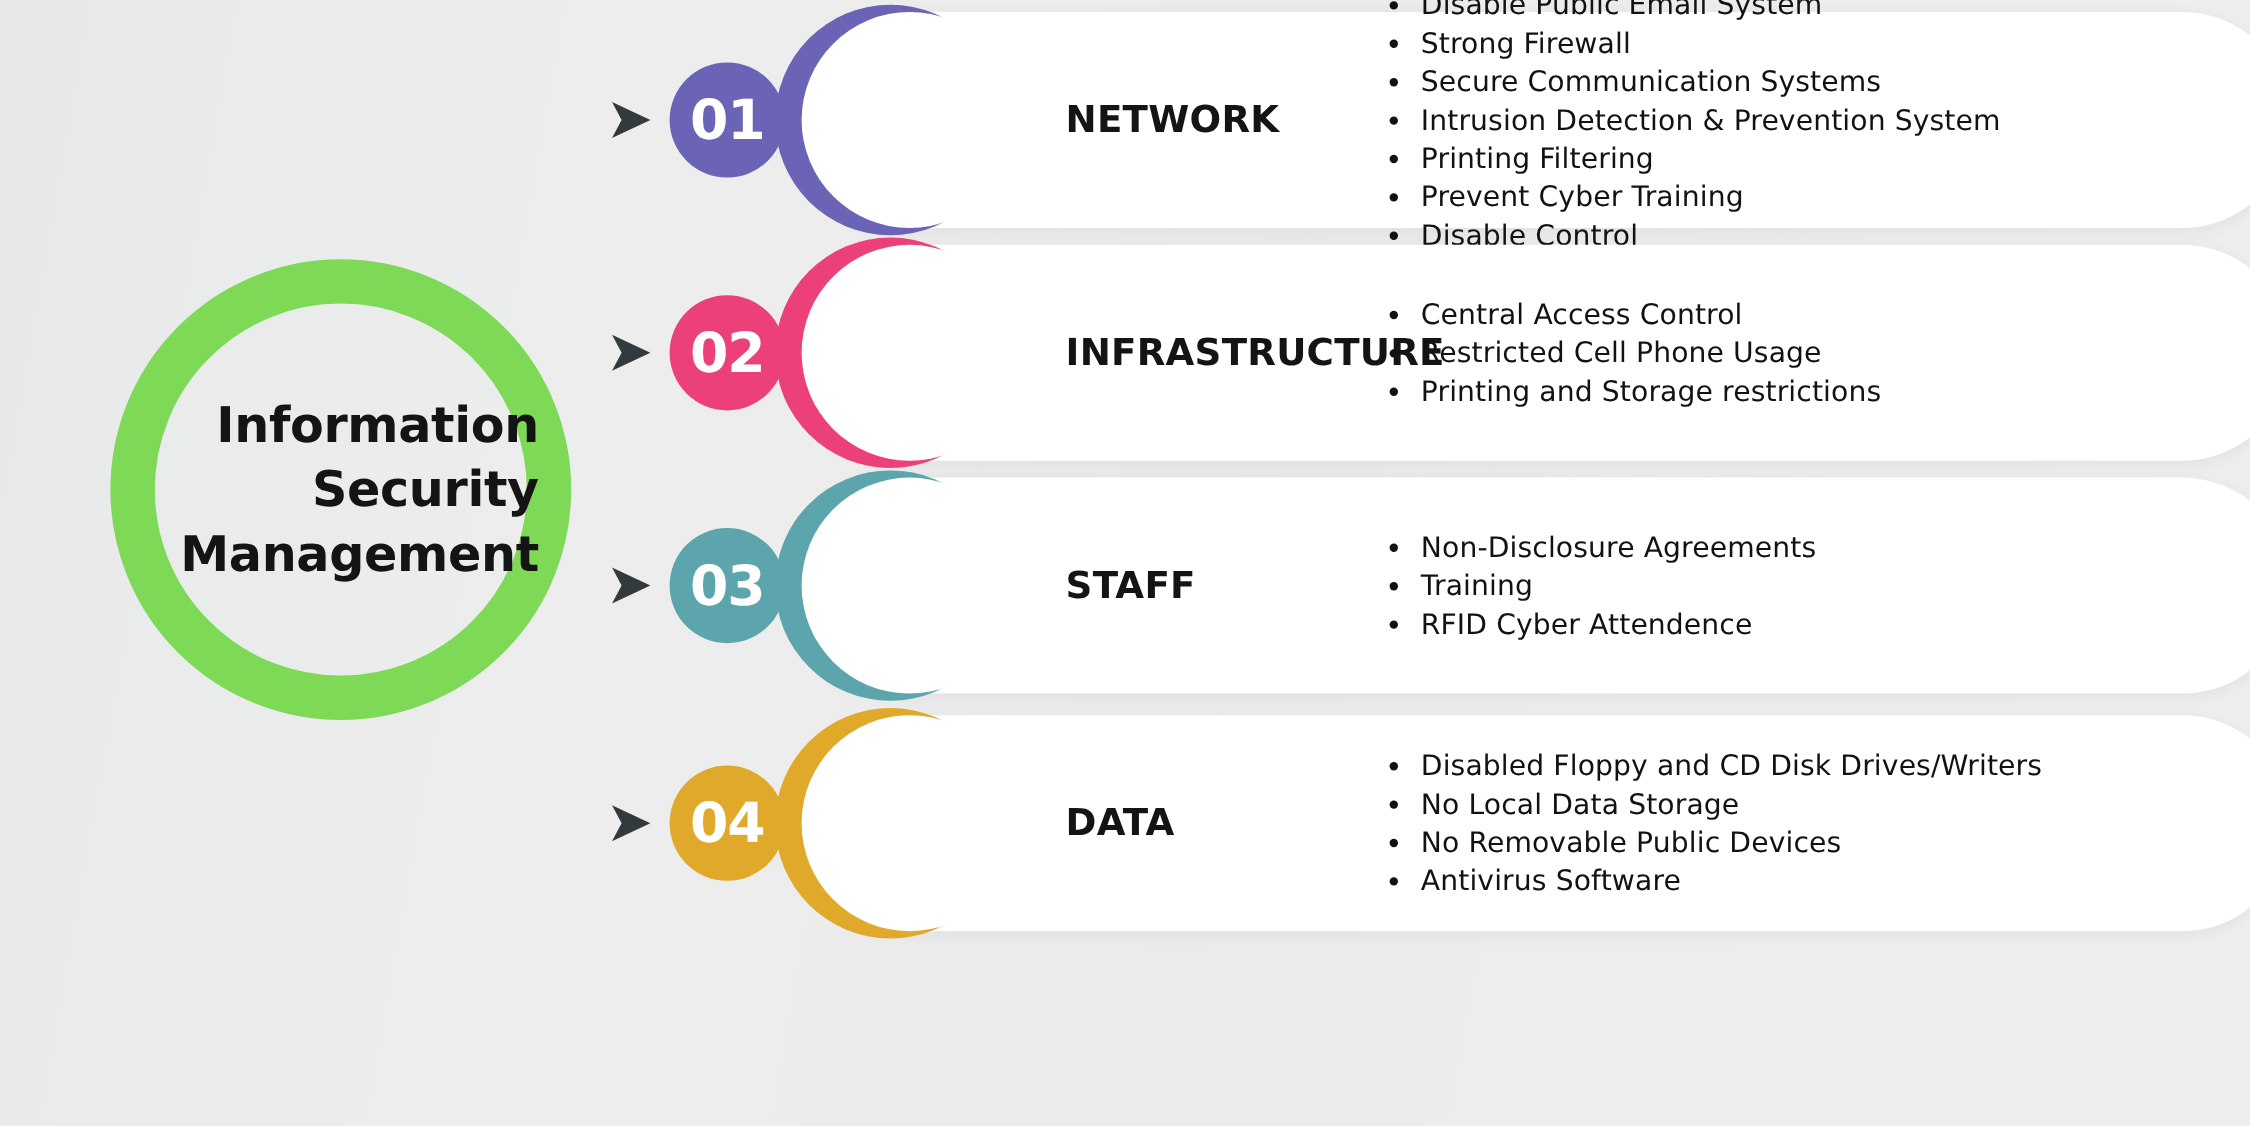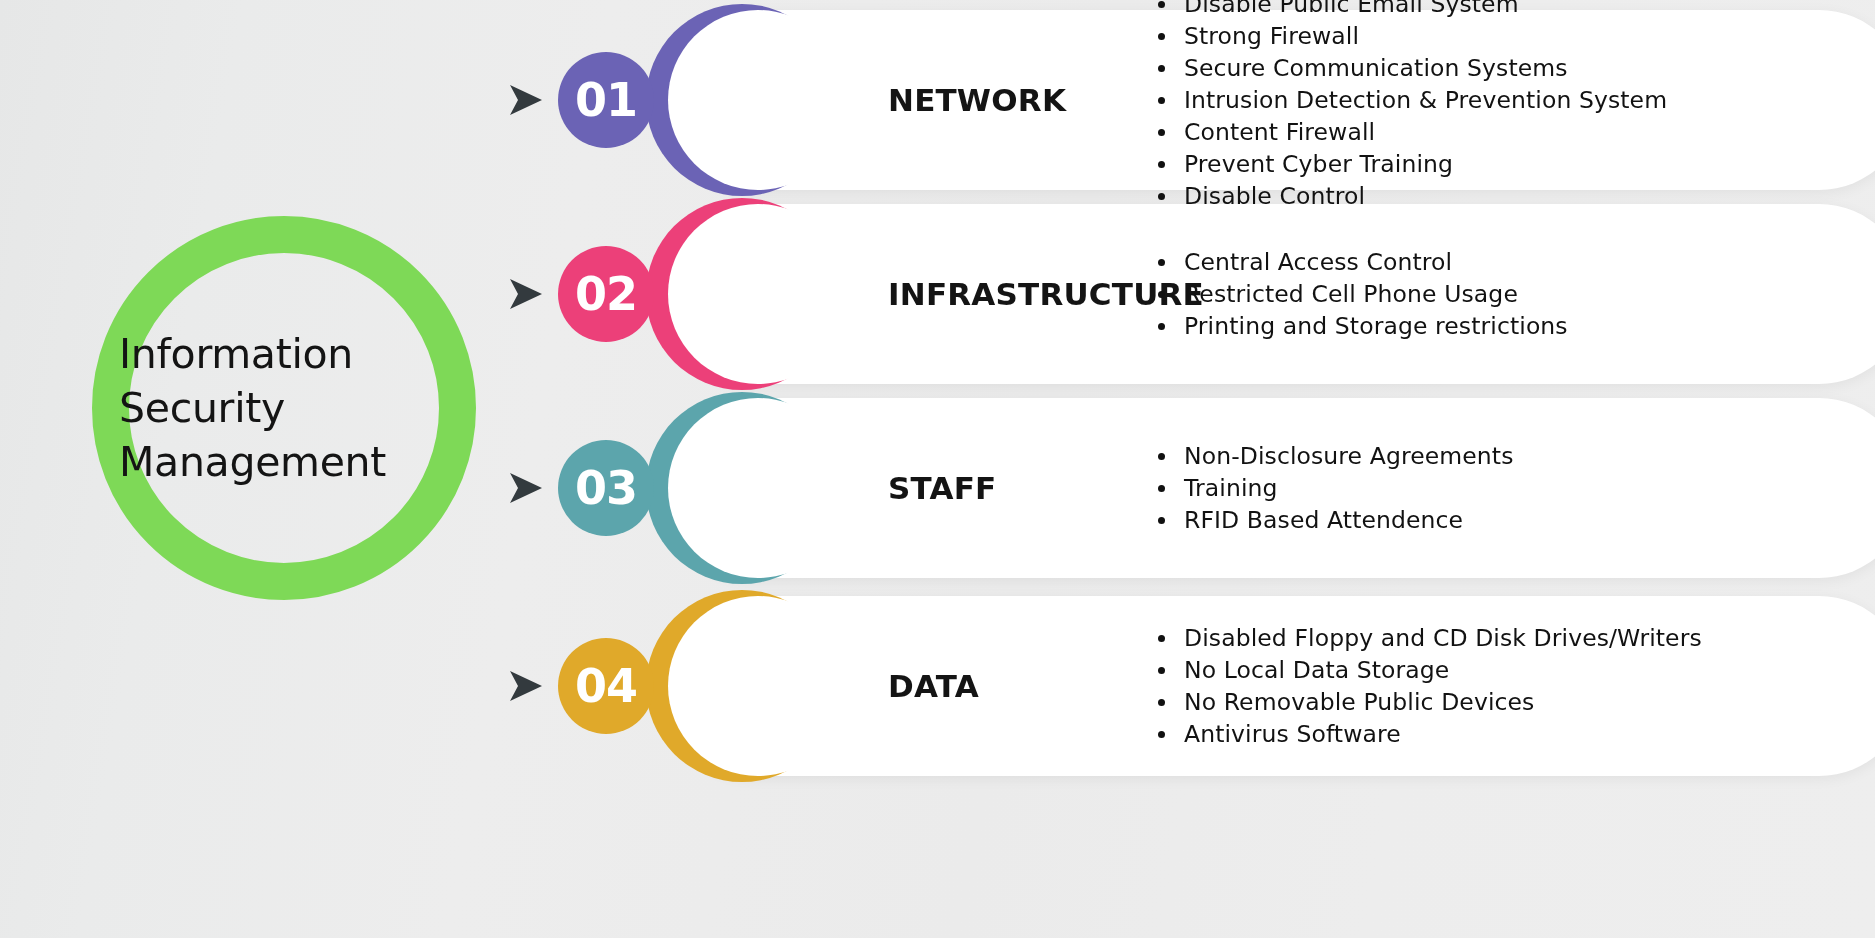--- a/index.html
+++ b/index.html
@@ -36,25 +36,25 @@
     border-radius: 50%;
     border: 37px solid #7ed957;
     box-sizing: border-box;
   }
   #hub-text {
     position: absolute;
     left: 50%;
     top: 50%;
     transform: translate(-50%, -50%);
     width: 330px;
-    text-align: left;
+    text-align: right;
     font-size: 41px;
     line-height: 54px;
     color: #141414;
-    font-weight: 400;
+    font-weight: 700;
     letter-spacing: -0.3px;
   }
   #hub-text .ln { display: block; white-space: nowrap; }
 
   
   .row {
     position: absolute;
     left: 498px;
     right: 0;
     height: 196px;
@@ -197,21 +197,21 @@
       </svg>
     </div>
     <div class="card">
       <div class="card-arc"></div>
       <div class="card-label">NETWORK</div>
       <ul class="bullets">
         <li>Disable Public Email System</li>
         <li>Strong Firewall</li>
         <li>Secure Communication Systems</li>
         <li>Intrusion Detection &amp;  Prevention System</li>
-        <li>Content Firewall</li>
+        <li>Printing Filtering</li>
         <li>Prevent Cyber Training</li>
         <li>Disable Control</li>
       </ul>
     </div>
     <div class="num-circle">01</div>
   </div>
 
   <div class="row row-2">
     <div class="arrow">
       <svg viewBox="0 0 42 42" xmlns="http://www.w3.org/2000/svg">
@@ -235,21 +235,21 @@
       <svg viewBox="0 0 42 42" xmlns="http://www.w3.org/2000/svg">
         <path d="M6 6 L38 21 L6 36 L14 21 Z" fill="#333a3e"></path>
       </svg>
     </div>
     <div class="card">
       <div class="card-arc"></div>
       <div class="card-label">STAFF</div>
       <ul class="bullets">
         <li>Non-Disclosure Agreements</li>
         <li>Training</li>
-        <li>RFID Based Attendence</li>
+        <li>RFID Cyber Attendence</li>
       </ul>
     </div>
     <div class="num-circle">03</div>
   </div>
 
   <div class="row row-4">
     <div class="arrow">
       <svg viewBox="0 0 42 42" xmlns="http://www.w3.org/2000/svg">
         <path d="M6 6 L38 21 L6 36 L14 21 Z" fill="#333a3e"></path>
       </svg>

